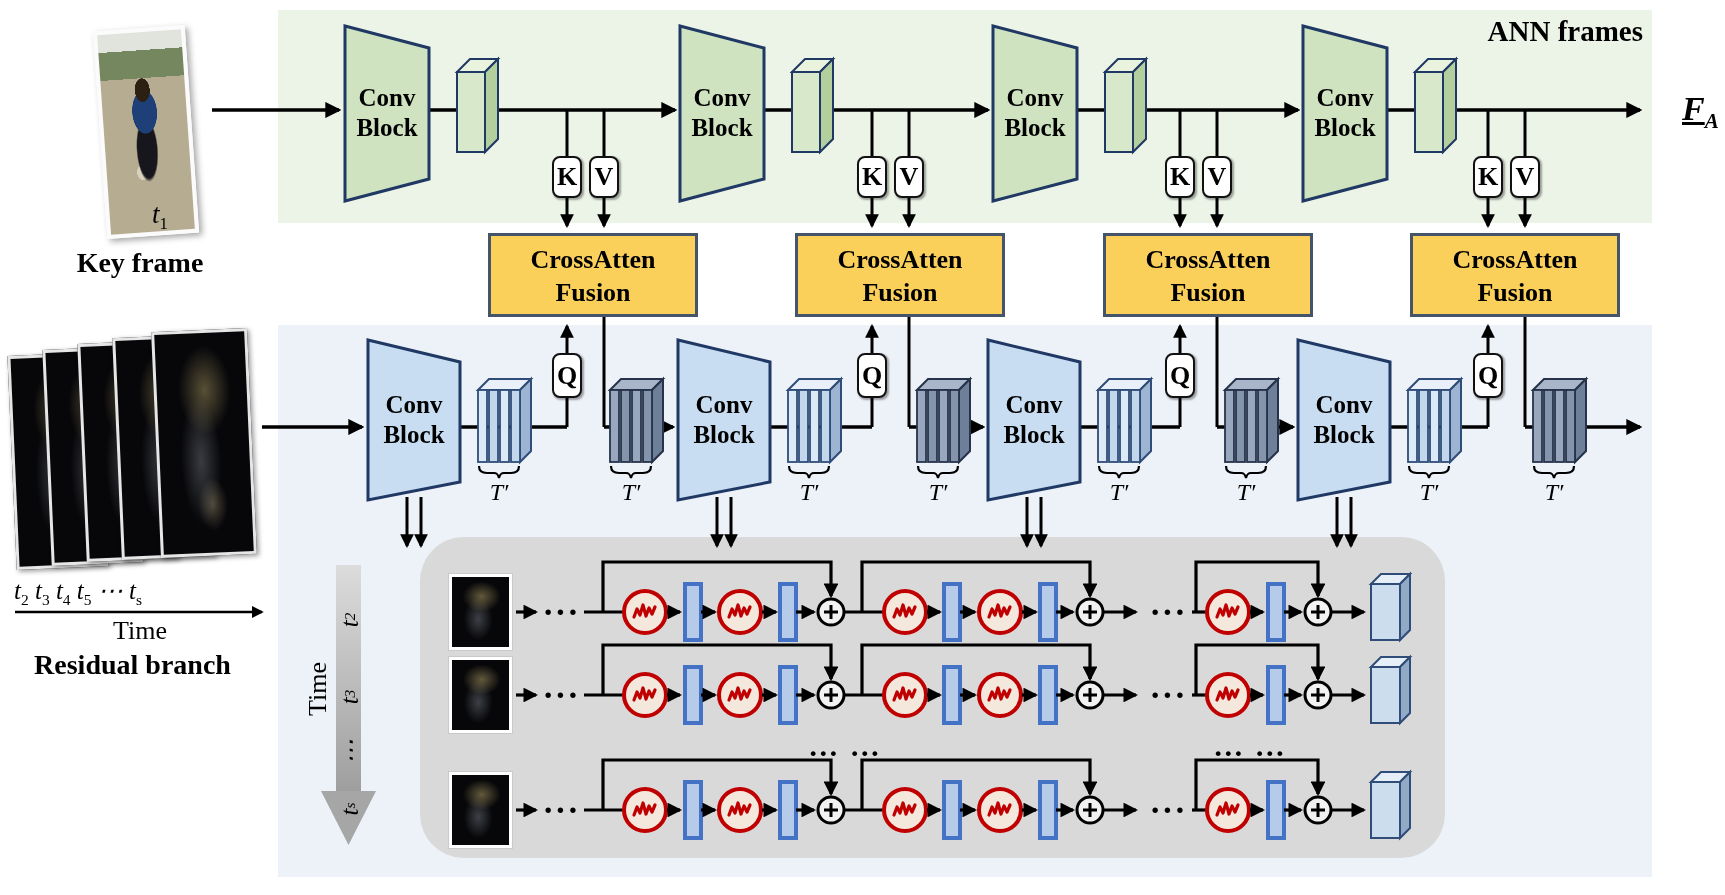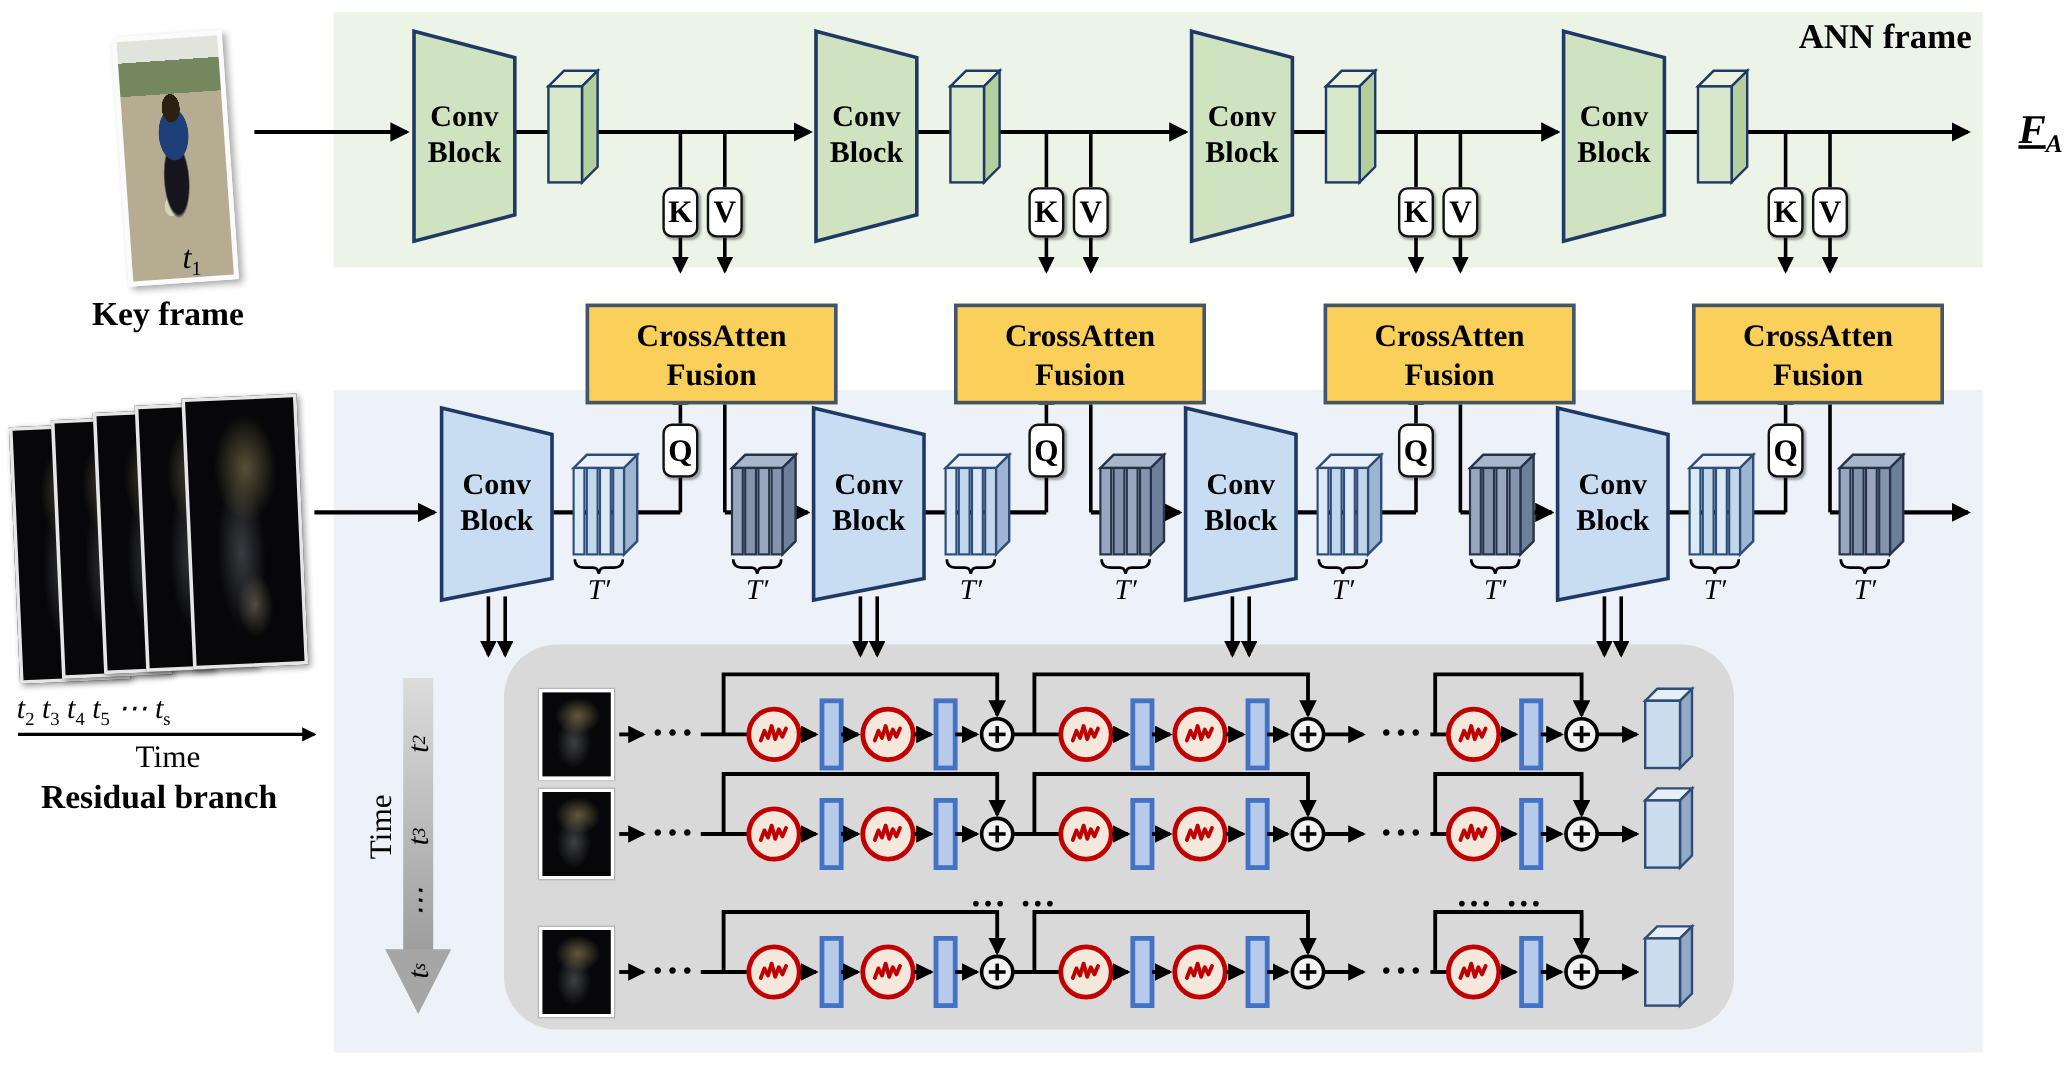--- a/index.html
+++ b/index.html
@@ -8,21 +8,21 @@
   .band{position:absolute;left:278px;width:1374px;}
   .band.ann{top:10px;height:213px;}
   .band.snn{top:325px;height:552px;}
   .graybox{position:absolute;left:420px;top:537px;width:1025px;height:321px;border-radius:44px;}
   svg.diagram{position:absolute;left:0;top:0;pointer-events:none;}
   .lbl{position:absolute;line-height:1.05;}
   .branch-label{font-weight:bold;font-size:29px;text-align:right;width:245px;}
   .big-caption{font-weight:bold;font-size:28px;text-align:center;}
   .conv-text{position:absolute;text-align:center;font-weight:bold;font-size:25px;line-height:30px;}
   .fusion-box{position:absolute;width:210px;height:84px;border:3px solid;box-sizing:border-box;
-              text-align:center;font-weight:bold;font-size:26px;line-height:33px;padding-top:7px;margin-top:20px;}
+              text-align:center;font-weight:bold;font-size:26px;line-height:33px;padding-top:7px;}
   .kv-box{position:absolute;width:30px;height:42px;background:#fff;border:2.5px solid #111;border-radius:8px;
           box-sizing:border-box;display:flex;align-items:center;justify-content:center;
           font-weight:bold;font-size:26px;box-shadow:1.5px 1.5px 2px rgba(0,0,0,.35);}
   .q-box{height:45px;}
   .tprime{position:absolute;width:40px;text-align:center;font-style:italic;font-size:24px;}
   .dots{position:absolute;font-weight:bold;font-size:34px;letter-spacing:1px;display:flex;
         align-items:center;justify-content:center;}
   .mid-dots{position:absolute;width:130px;height:30px;font-weight:bold;font-size:30px;letter-spacing:2px;
             display:flex;align-items:center;justify-content:center;}
   .vlabel{position:absolute;width:50px;height:34px;display:flex;align-items:center;justify-content:center;
@@ -340,21 +340,21 @@
       <polygon points="1371,782 1381,772 1410,772 1400,782" fill="#e6eef7" stroke="#2f4d78" stroke-width="2"></polygon>
       <polygon points="1400,782 1410,772 1410,828 1400,838" fill="#93aac6" stroke="#2f4d78" stroke-width="2"></polygon>
       <rect x="1371" y="782" width="29" height="56" fill="#ccdded" stroke="#2f4d78" stroke-width="2"></rect>
       <rect x="336" y="565" width="25" height="228" fill="url(#timegrad)"></rect>
       <polygon points="321,791 376,791 348.5,845" fill="#a6a6a6" stroke="none" stroke-width="0"></polygon>
       <line x1="15" y1="612" x2="262" y2="612" stroke="#000000" stroke-width="2.6" marker-end="url(#ah)"></line>
     </svg>
 
   <div id="labels-layer" style="position:absolute;left:0;top:0;width:1725px;height:895px;">
 
-    <div class="lbl branch-label" style="left:1398px;top:16px;">ANN frame</div>
+    <div class="lbl branch-label" style="left:1398px;top:16px;">ANN frames</div>
 
     <div class="photo" style="left:100px;top:28px;width:92px;height:208px;transform:rotate(-4deg);">
       <div class="photo-art"></div>
     </div>
     <div class="lbl" style="left:152px;top:200px;font-size:27px;text-align:center;"><i class="math">t</i><sub style="font-size: 0.62em;">1</sub></div>
     <div class="lbl big-caption" style="left:55px;top:248px;width:170px;">Key frame</div>
 
     <div style="position:absolute;left:10px;top:330px;width:265px;height:250px;">
       <div class="res-frame" style="left:2px;top:24px;width:92px;height:214px;transform:rotate(-2.5deg);"></div>
       <div class="res-frame" style="left:37px;top:18px;width:92px;height:216px;transform:rotate(-2.5deg);"></div>

